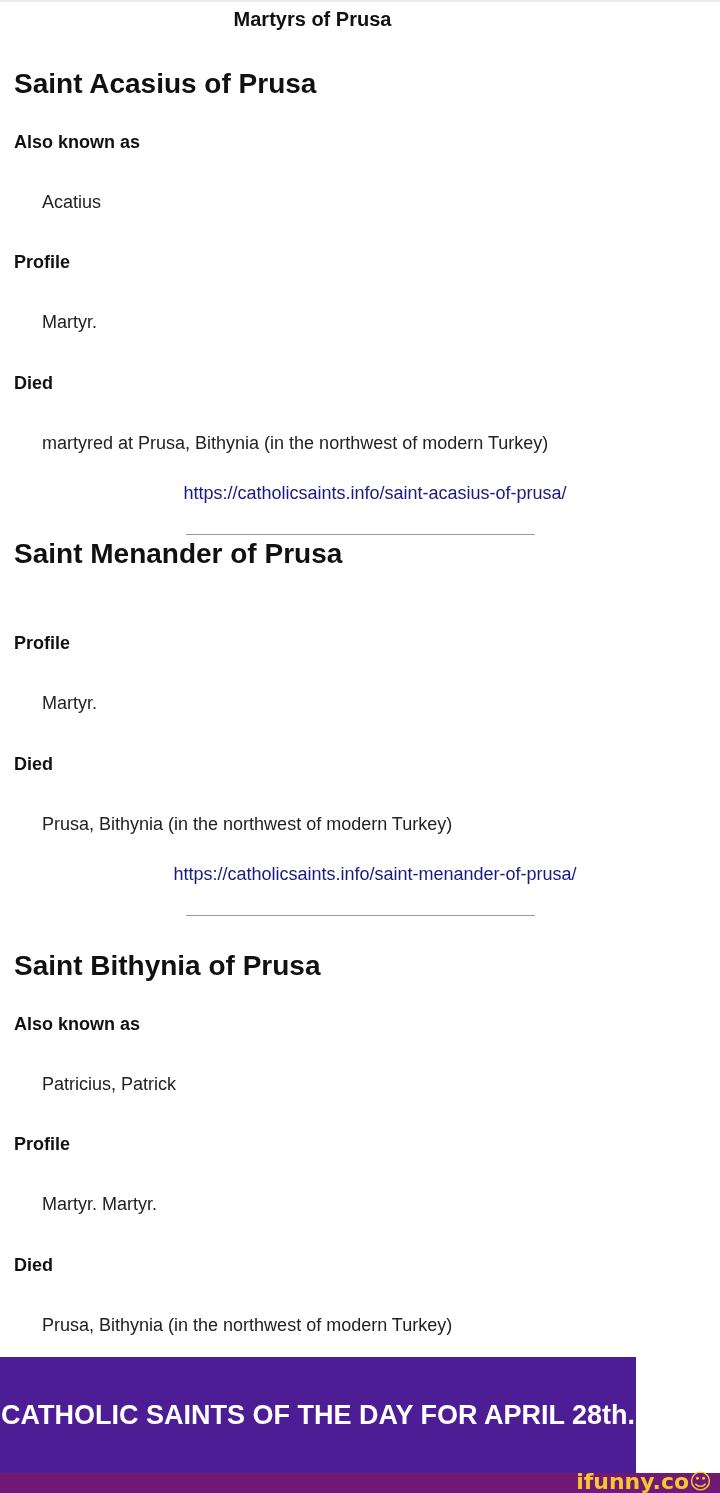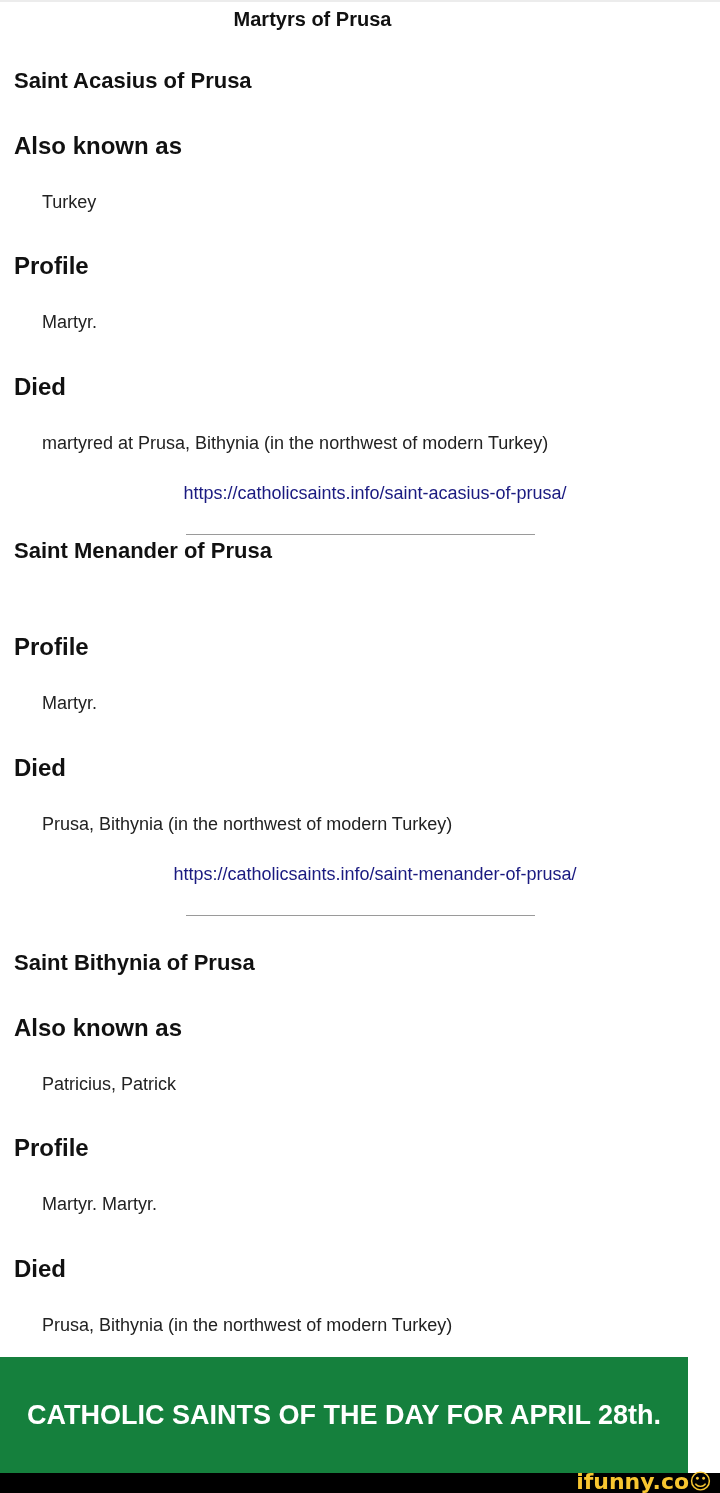--- a/index.html
+++ b/index.html
@@ -4,44 +4,44 @@
   <style>
     html, body { margin: 0; padding: 0; }
     body {
       width: 720px; height: 1493px; position: relative; overflow: hidden;
       background: #ffffff; color: #111111;
       font-family: "Liberation Sans", "DejaVu Sans", sans-serif;
     }
     .topline { position: absolute; left: 0; top: 0; width: 720px; height: 2px; background: #ececec; }
     .abs { position: absolute; white-space: nowrap; }
     .page-title { left: 0; width: 625px; text-align: center; font-weight: bold; font-size: 20px; top: 8px; }
-    .saint-name { left: 14px; font-weight: bold; font-size: 22px; }
-    .label { left: 14px; font-weight: bold; font-size: 24px; text-align: right; }
+    .saint-name { left: 14px; font-weight: bold; font-size: 28px; }
+    .label { left: 14px; font-weight: bold; font-size: 18px; text-align: right; }
     .value { left: 42px; font-size: 18px; color: #222; }
     .link { left: 0; width: 750px; text-align: center; font-size: 18px; color: #1a1a80; text-decoration: none; }
     .divider { left: 186px; width: 349px; height: 1px; background: #9a9a9a; }
     .banner {
-      position: absolute; left: 0; top: 1357px; width: 688px; height: 116px;
-      background: #15803d; color: #ffffff; text-align: center;
+      position: absolute; left: 0; top: 1357px; width: 636px; height: 116px;
+      background: #4c1d95; color: #ffffff; text-align: center;
       font-weight: bold; font-size: 27px; line-height: 34px;
       display: flex; flex-direction: column; justify-content: center;
     }
-    .footer { position: absolute; left: 0; top: 1473px; width: 720px; height: 20px; background: #000000; }
+    .footer { position: absolute; left: 0; top: 1473px; width: 720px; height: 20px; background: #701a75; }
     .footer-logo { position: absolute; right: 8px; top: -4px; color: #f8c630; font-weight: bold; font-size: 22px; font-family: "DejaVu Sans", sans-serif; }
   </style>
 </head>
 <body>
 
 <div class="topline"></div>
 
 <div class="abs page-title">Martyrs of Prusa</div>
 
 <div class="abs saint-name" style="top:68px">Saint Acasius of Prusa</div>
 <div class="abs label" style="top:132px">Also known as</div>
-<div class="abs value" style="top:192px">Turkey</div>
+<div class="abs value" style="top:192px">Acatius</div>
 <div class="abs label" style="top:252px">Profile</div>
 <div class="abs value" style="top:312px">Martyr.</div>
 <div class="abs label" style="top:373px">Died</div>
 <div class="abs value" style="top:433px">martyred at Prusa, Bithynia (in the northwest of modern Turkey)</div>
 <a class="abs link" style="top:483px">https://catholicsaints.info/saint-acasius-of-prusa/</a>
 <div class="abs divider" style="top:534px"></div>
 
 <div class="abs saint-name" style="top:538px">Saint Menander of Prusa</div>
 <div class="abs label" style="top:633px">Profile</div>
 <div class="abs value" style="top:693px">Martyr.</div>

